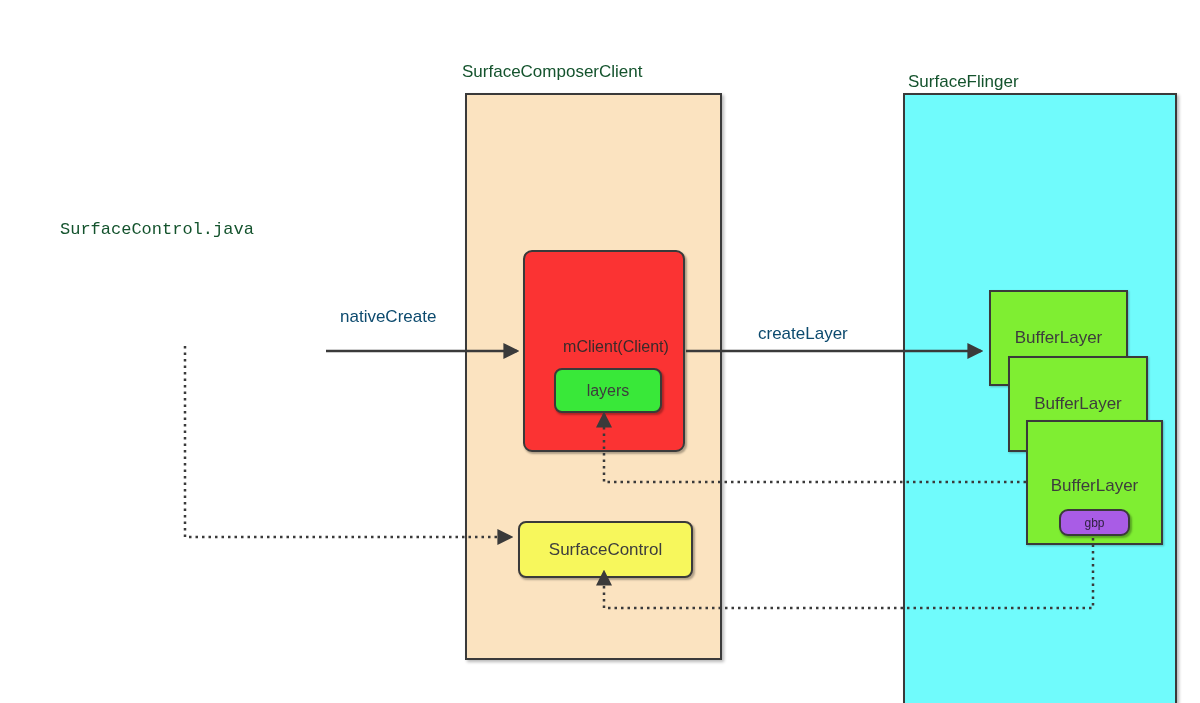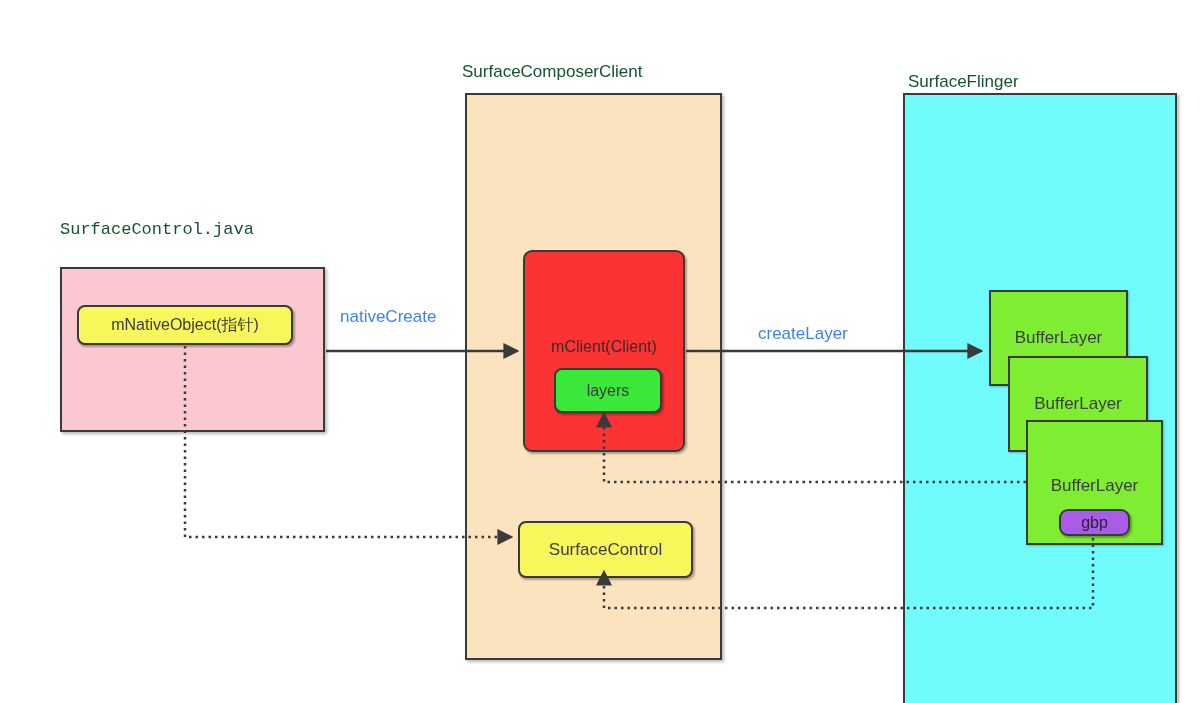--- a/index.html
+++ b/index.html
@@ -15,56 +15,51 @@
   .box-cyan{left:903px;top:93px;width:274px;height:650px;background:var(--c-cyan);}
 
   .node{position:absolute;border:2px solid var(--c-line);box-sizing:border-box;
         display:flex;align-items:center;justify-content:center;
         font-size:16px;color:#3d3d3d;box-shadow:1.5px 2px 2px rgba(0,0,0,0.3);}
   .rounded{border-radius:8px;}
 
   .m-native{left:15px;top:36px;width:216px;height:40px;background:var(--c-yellow);}
   .m-client{left:56px;top:155px;width:162px;height:202px;background:var(--c-red);
             display:block;border-radius:9px;}
-  .m-client .nodelabel{position:absolute;top:86px;left:0;width:100%;text-align:center;
+  .m-client .nodelabel{position:absolute;top:86px;left:12px;width:100%;text-align:center;
             font-size:16px;color:#3a2a2a;}
   .layers{left:29px;top:116px;width:108px;height:45px;background:var(--c-green);}
   .surface-control{left:51px;top:413px;width:175px;height:57px;background:var(--c-yellow);font-size:17px;margin-top:13px;}
 
   .buffer{background:var(--c-buffer_green);font-size:17px;box-shadow:1px 1px 2px rgba(0,0,0,0.25);}
   .bl1{left:84px;top:195px;width:139px;height:96px;}
   .bl2{left:103px;top:261px;width:140px;height:96px;}
   .bl3{left:121px;top:325px;width:137px;height:125px;display:block;}
   .bl3 .nodelabel{position:absolute;top:54px;left:0;width:100%;text-align:center;}
   .gbp{left:31px;top:87px;width:71px;height:27px;background:var(--c-purple);
-       border-radius:9px;border-width:2px;font-size:16px;color:#2e2040;}
+       border-radius:9px;border-width:2px;font-size:12px;color:#2e2040;}
 
-  .edge-label{position:absolute;font-size:17px;color:#3b82f6;white-space:nowrap;}
+  .edge-label{position:absolute;font-size:17px;color:#0c4a6e;white-space:nowrap;}
   .lbl-native{left:340px;top:307px;}
   .lbl-create{left:758px;top:324px;}
 
   svg.overlay{position:absolute;left:0;top:0;width:1200px;height:703px;z-index:5;pointer-events:none;}
   svg.overlay path{fill:none;stroke:var(--c-line);stroke-width:2.5;}
   svg.overlay path.dotted{stroke-dasharray:2.5 4;}
   #arrow path{fill:var(--c-line);stroke:none;}
 </style>
 </head>
 <body>
 
 <div class="canvas">
 
   <div class="group-title" style="left:60px;top:220px;font-family:Liberation Mono, monospace;">SurfaceControl.java</div>
   <div class="group-title" style="left:462px;top:62px;">SurfaceComposerClient</div>
   <div class="group-title" style="left:908px;top:72px;">SurfaceFlinger</div>
 
-  <div class="bigbox box-pink">
-    <div class="node rounded m-native">
-      <span class="nodelabel">mNativeObject(指针)</span>
-    </div>
-  </div>
 
   <div class="bigbox box-peach">
     <div class="node m-client">
       <span class="nodelabel">mClient(Client)</span>
       <div class="node rounded layers">
         <span>layers</span>
       </div>
     </div>
     <div class="node rounded surface-control">
       <span>SurfaceControl</span>

